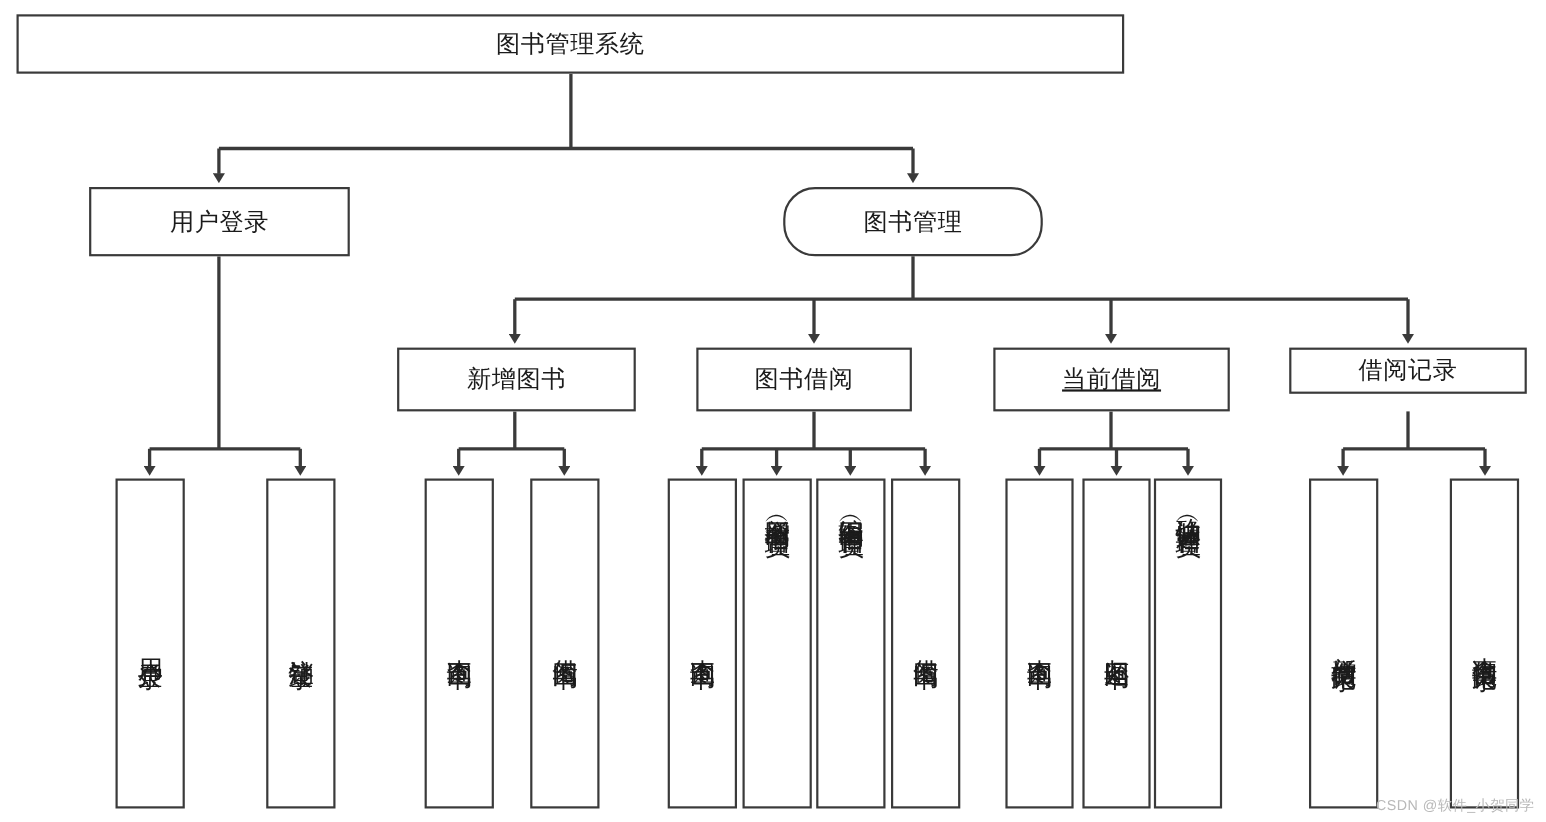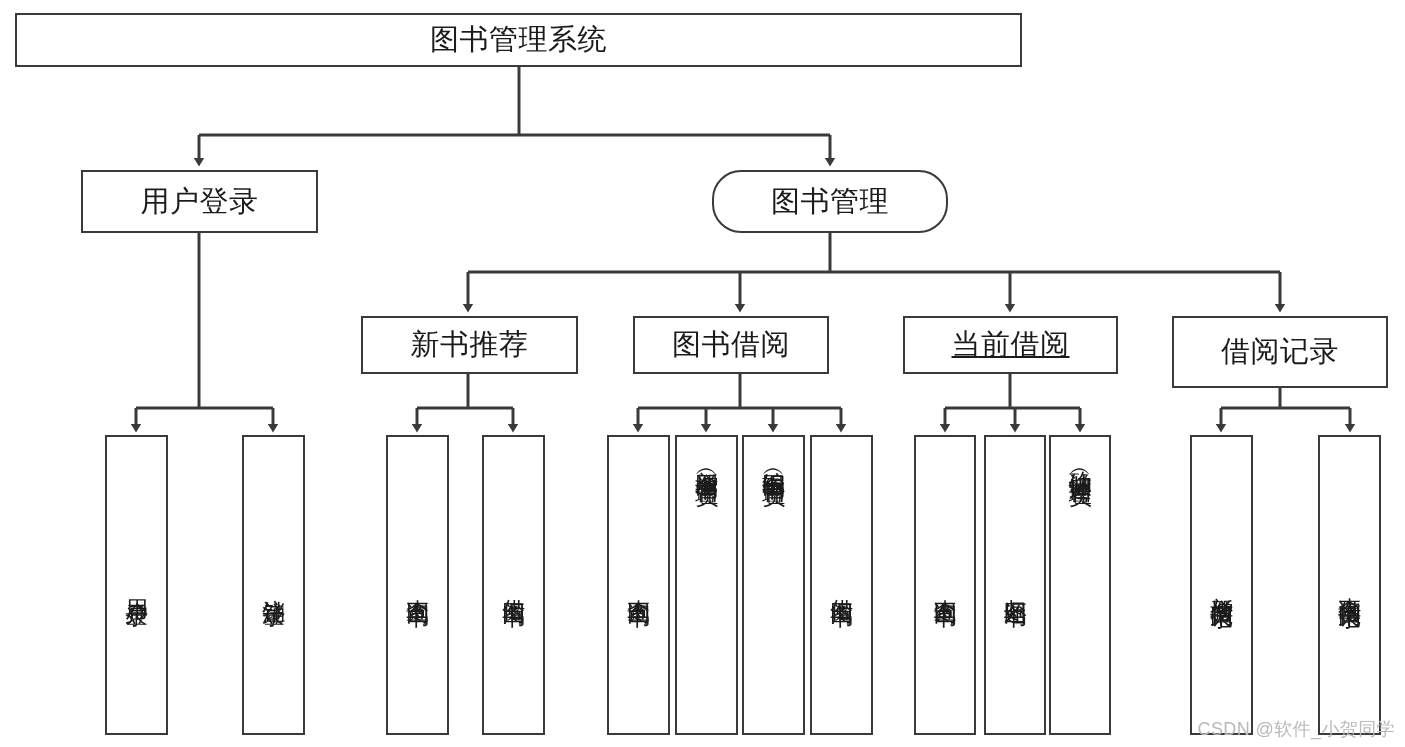--- a/index.html
+++ b/index.html
@@ -35,21 +35,21 @@
     color: #1b1b1b;
     z-index: 2;
   }
   .node .label {
     display: block;
     text-align: center;
     line-height: 1.16;
     letter-spacing: 0.5px;
   }
   .node.horizontal .label {
-    font-size: 29px;
+    font-size: 22px;
     white-space: nowrap;
   }
   .node.vertical {
     align-items: flex-start;
     padding-top: 16px;
   }
   .node.vertical .label {
     writing-mode: vertical-rl;
     text-orientation: upright;
     font-size: 23px;
@@ -58,21 +58,21 @@
     white-space: nowrap;
   }
   .node.vertical.mid {
     align-items: center;
     padding-top: 0;
   }
   #watermark {
     position: absolute;
     right: 10px;
     bottom: 6px;
-    font-size: 18px;
+    font-size: 13px;
     color: #b9b9b9;
     white-space: nowrap;
     z-index: 3;
     letter-spacing: 0.4px;
   }
 </style>
 </head>
 <body>
 
 <div id="canvas">
@@ -132,29 +132,29 @@
   </div>
 
   <div class="node horizontal" style="left:81px; top:170px; width:237px; height:63px;">
     <span class="label">用户登录</span>
   </div>
   <div class="node horizontal" style="left:712px; top:170px; width:236px; height:63px;border-radius:29px;">
     <span class="label">图书管理</span>
   </div>
 
   <div class="node horizontal" style="left:361px; top:316px; width:217px; height:58px;">
-    <span class="label">新书推荐</span>
+    <span class="label">新增图书</span>
   </div>
   <div class="node horizontal" style="left:633px; top:316px; width:196px; height:58px;">
     <span class="label">图书借阅</span>
   </div>
   <div class="node horizontal" style="left:903px; top:316px; width:215px; height:58px;text-decoration:underline;">
     <span class="label">当前借阅</span>
   </div>
-  <div class="node horizontal" style="left:1172px; top:316px; width:216px; height:72px;">
+  <div class="node horizontal" style="left:1172px; top:316px; width:216px; height:42px;">
     <span class="label">借阅记录</span>
   </div>
 
   <div class="node vertical mid" style="left:105px; top:435px; width:63px; height:300px;">
     <span class="label">用户登录</span>
   </div>
   <div class="node vertical mid" style="left:242px; top:435px; width:63px; height:300px;">
     <span class="label">注销登录</span>
   </div>
 

